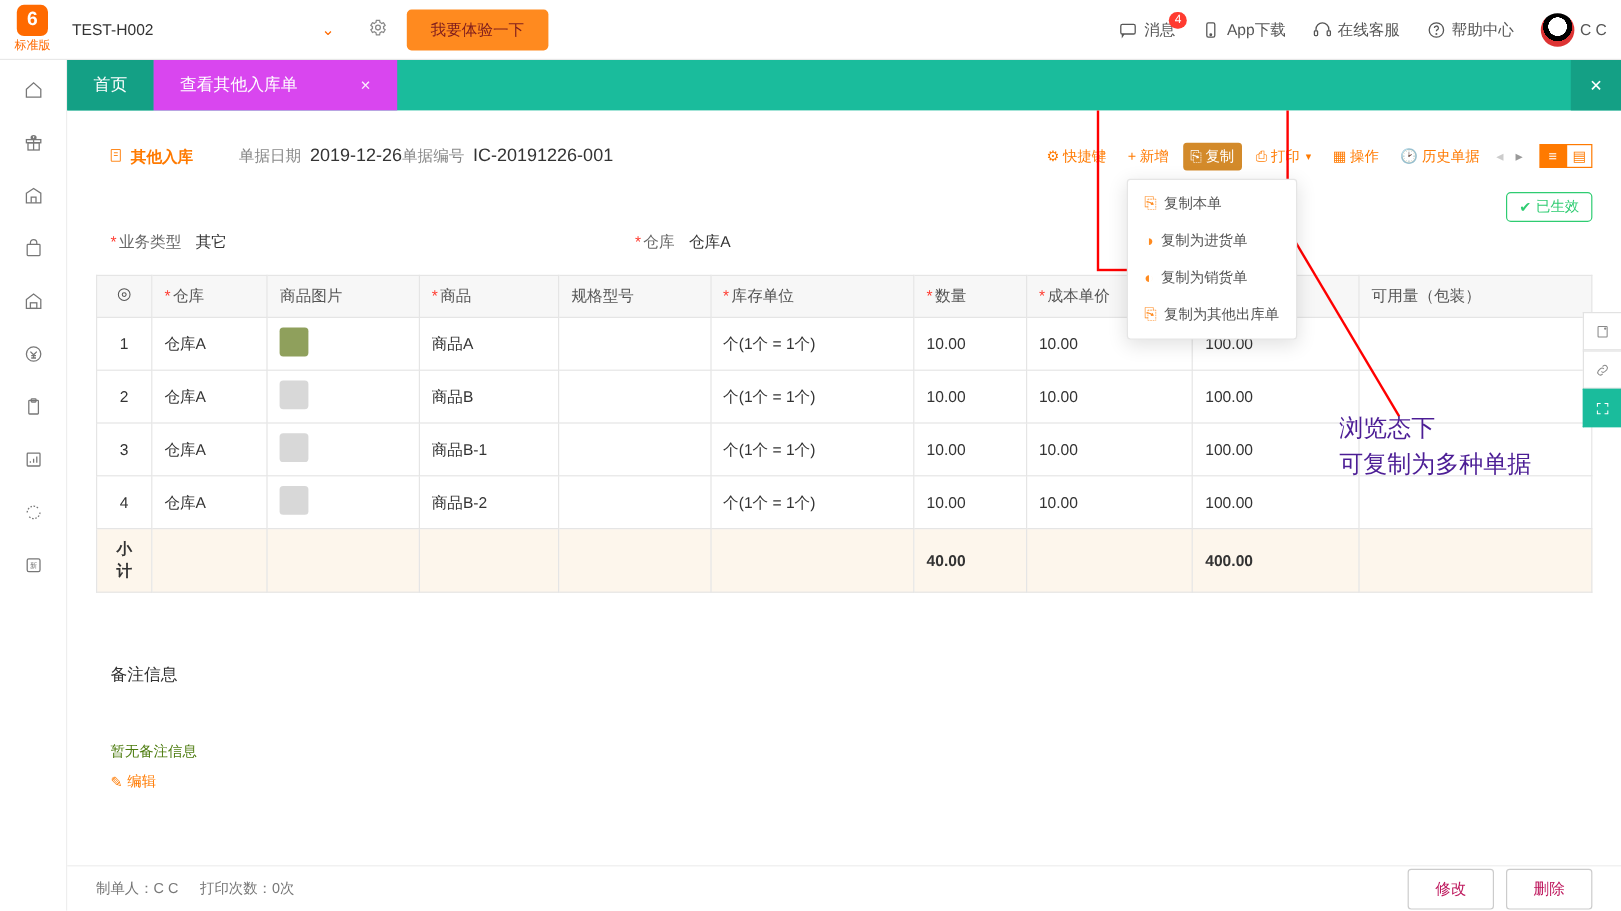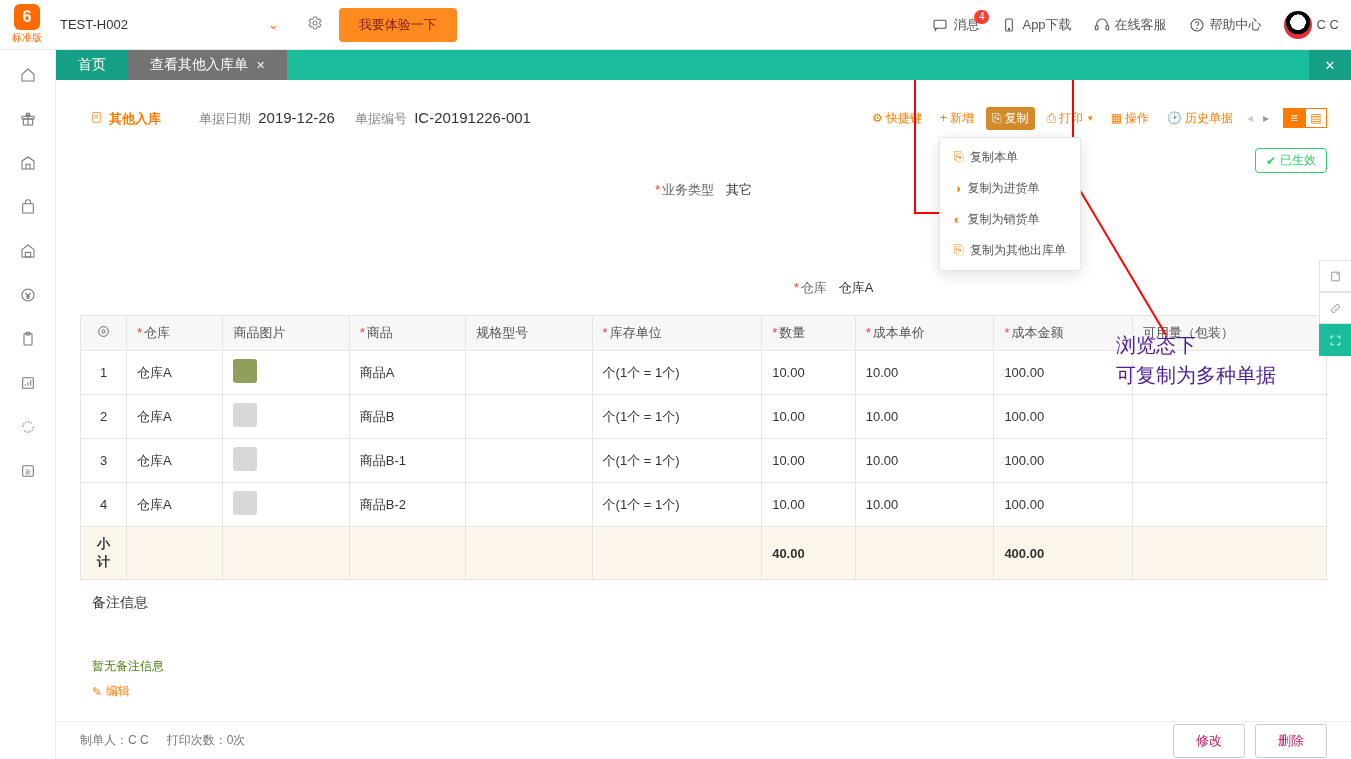--- a/index.html
+++ b/index.html
@@ -20,34 +20,34 @@
 .avatar { width: 28px; height: 28px; border-radius: 50%; background: radial-gradient(circle at 50% 40%, #fff 35%, #000 36% 55%, #d33 56%); }
 
 
 .shell { display: flex; height: calc(100vh - 50px); }
 .sidebar { width: 56px; background: #fff; border-right: 1px solid #eee; display: flex; flex-direction: column; align-items: center; padding-top: 14px; gap: 22px; color: #777; }
 .side-ico { width: 22px; height: 22px; display: flex; align-items: center; justify-content: center; cursor: pointer; }
 
 .main { flex: 1; display: flex; flex-direction: column; min-width: 0; position: relative; }
 
 
-.tabs { height: 30px; background: #1abc9c; display: flex; align-items: stretch; color: #fff; }
+.tabs { height: 42px; background: #1abc9c; display: flex; align-items: stretch; color: #fff; }
 .tab { display: flex; align-items: center; padding: 0 22px; cursor: pointer; font-size: 14px; }
 .tab.home { background: #14a085; }
-.tab.active { background: #737373; }
+.tab.active { background: #d946ef; gap: 44px; }
 .tab .x { margin-left: 8px; font-size: 11px; opacity: .9; }
 .tabs-close { margin-left: auto; width: 42px; display: flex; align-items: center; justify-content: center; background: #14a085; cursor: pointer; }
 
 
 .content { flex: 1; overflow: auto; padding: 16px 12px; position: relative; }
 .card { background: #fff; border-radius: 4px; }
 .card-head { display: flex; align-items: center; padding: 6px 12px 14px; gap: 18px; border-top-left-radius: 8px; }
 .doc-tab { display: flex; align-items: center; gap: 6px; color: #ff7a00; font-weight: 700; padding: 6px 10px; border-top: 2px solid transparent; }
 .doc-tab .ico { color: #ff8a1f; }
-.head-meta { color: #888; display: flex; gap: 20px; align-items: baseline; margin-left: 10px; }
+.head-meta { color: #888; display: flex; align-items: baseline; margin-left: 10px; }
 .head-meta .val { color: #333; font-size: 15px; }
 
 .head-actions { margin-left: auto; display: flex; align-items: center; gap: 6px; color: #555; font-size: 12px; position: relative; }
 .ha { display: flex; align-items: center; gap: 3px; padding: 3px 6px; cursor: pointer; border-radius: 3px; }
 .ha .ico { font-size: 12px; }
 .ha.orange { color: #ff7a00; }
 .ha.copy-active { background: #d38a2a; color: #fff; }
 .view-toggle { display: flex; gap: 0; margin-left: 6px; }
 .vt { width: 22px; height: 20px; border: 1px solid #ff7a00; display: flex; align-items: center; justify-content: center; cursor: pointer; }
 .vt.active { background: #ff7a00; color: #fff; }
@@ -59,40 +59,40 @@
 
 .dropdown { position: absolute; background: #fff; border: 1px solid #e5e5e5; box-shadow: 0 4px 16px rgba(0,0,0,.12); border-radius: 3px; min-width: 140px; padding: 4px 0; z-index: 50; }
 .dd-item { display: flex; align-items: center; gap: 6px; padding: 7px 14px; cursor: pointer; color: #555; white-space: nowrap; }
 .dd-ico { color: #ff8a1f; font-size: 13px; }
 
 
 .status-row { display: flex; justify-content: flex-end; padding: 0 12px 8px; }
 .status-pill { border: 1px solid #2ecc71; color: #2ecc71; border-radius: 4px; padding: 3px 10px; display: flex; align-items: center; gap: 4px; font-size: 12px; }
 
 
-.form-row { display: flex; gap: 80px; padding: 0 24px 18px; align-items: center; flex-direction: column; }
+.form-row { display: flex; gap: 80px; padding: 0 24px 18px; align-items: center; }
 .field { display: flex; align-items: center; gap: 12px; }
 .req { color: #ff3b30; margin-right: 2px; }
 .label { color: #666; }
 
 
 .tbl-wrap { padding: 0 12px; }
 table { width: 100%; border-collapse: collapse; font-size: 13px; }
 th, td { border: 1px solid #e5e5e5; padding: 8px 10px; text-align: left; background: #fff; }
 th { background: #f7f7f7; color: #555; font-weight: normal; }
 td.idx, th.idx { text-align: center; width: 46px; }
 .thumb { width: 24px; height: 24px; border-radius: 3px; display: inline-block; }
 .thumb.green { background: #8fa05c; }
 .thumb.grey { background: #d8d8d8; }
 tr.subtotal td { background: #fdf6ec; font-weight: bold; }
 tr.subtotal td:first-child { text-align: center; }
 
 
 .remarks { padding: 14px 24px; }
-.remarks h4 { font-size: 14px; color: #333; font-weight: 500; margin-bottom: 10px; }
+.remarks h4 { font-size: 14px; color: #333; font-weight: 500; margin-bottom: 10px; margin-top: 46px; }
 .no-remark { color: #4d7c0f; font-size: 12px; margin-bottom: 8px; margin-top: 46px; }
 .edit-link { color: #ff7a00; font-size: 12px; display: flex; align-items: center; gap: 4px; cursor: pointer; }
 
 
 .footer { border-top: 1px solid #eee; height: 38px; display: flex; align-items: center; padding: 0 24px; }
 .foot-meta { color: #777; font-size: 12px; display: flex; gap: 18px; }
 .foot-btns { margin-left: auto; display: flex; gap: 10px; }
 .btn { background: #fff; border: 1px solid #ccc; padding: 7px 22px; border-radius: 3px; cursor: pointer; font-size: 13px; color: #be185d; }
 
 

